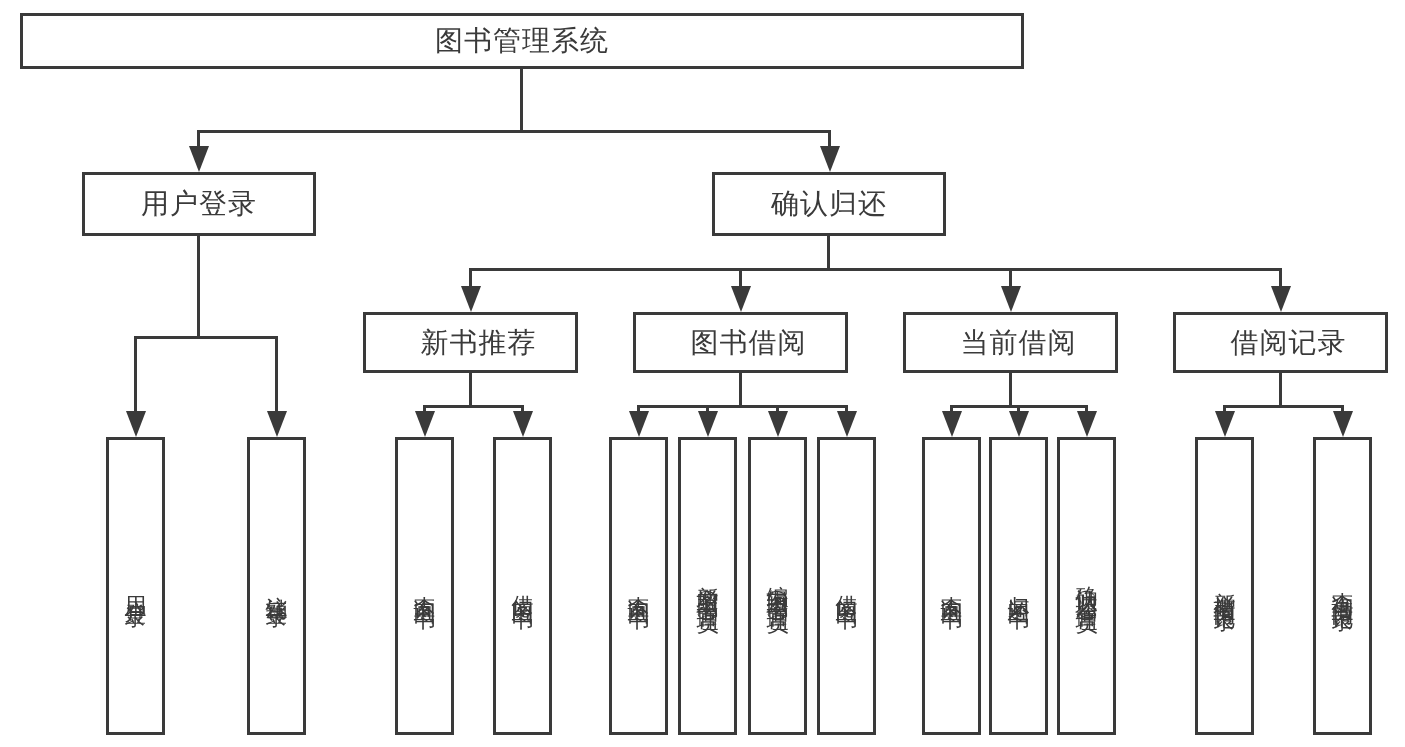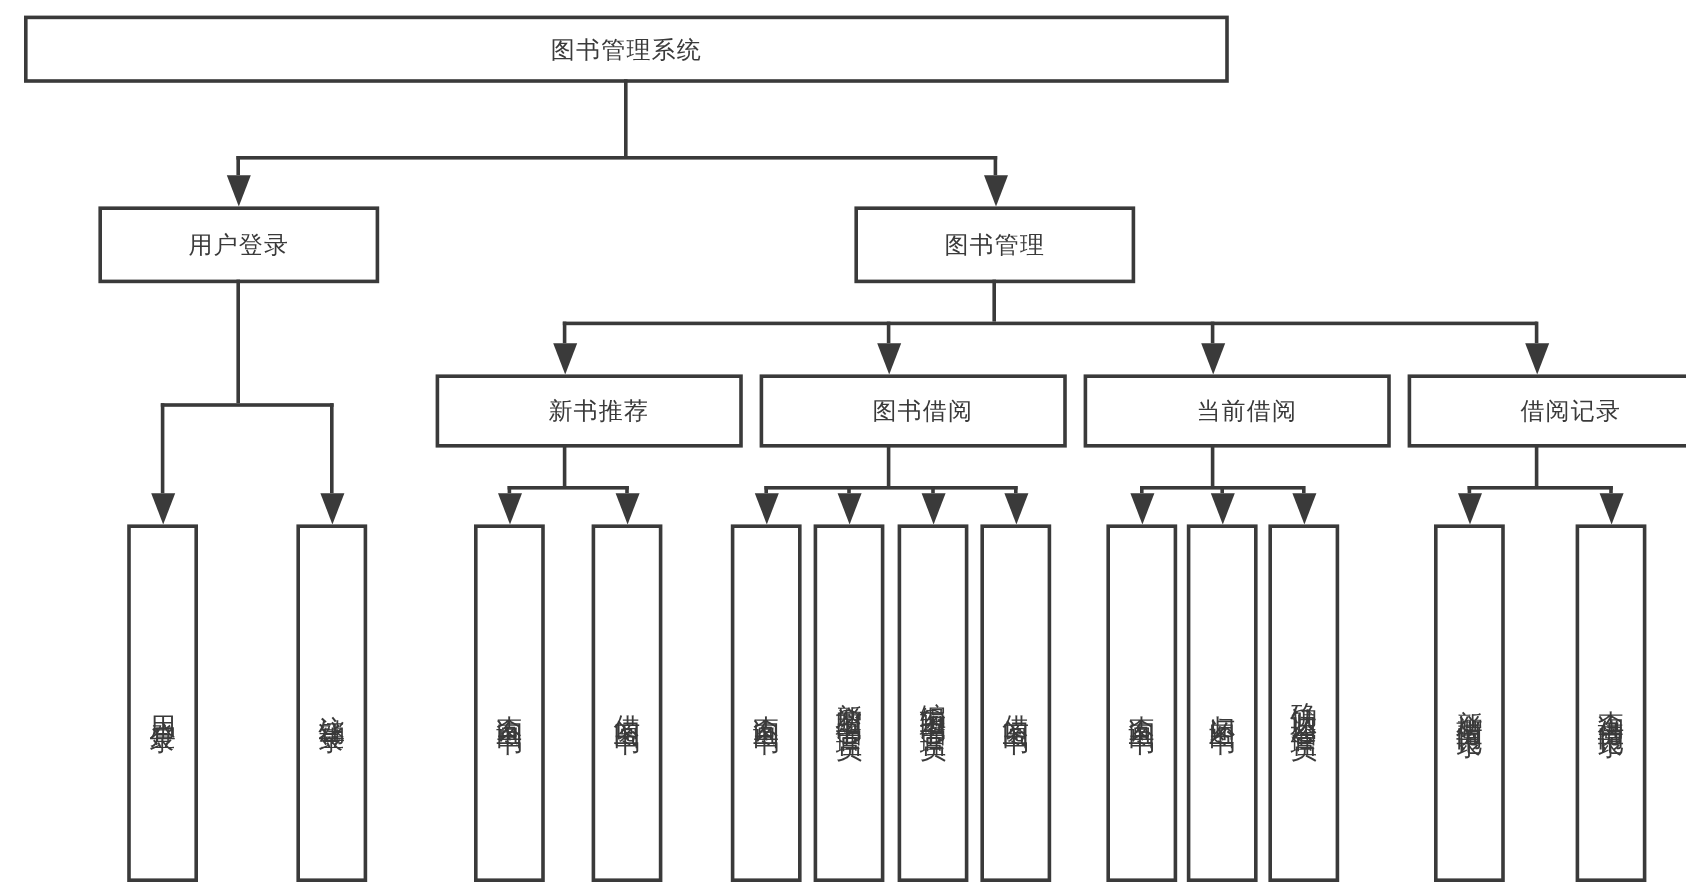--- a/index.html
+++ b/index.html
@@ -23,23 +23,23 @@
     position: absolute;
     box-sizing: border-box;
     border: 3px solid var(--line);
     background: var(--box-bg);
     display: flex;
     align-items: center;
     justify-content: center;
   }
   .root  { left: 20px;  top: 13px;  width: 1004px; height: 56px; }
   .l2    { top: 172px; width: 234px; height: 64px; }
-  .l3    { top: 312px; width: 256px; height: 61px; padding-left: 16px; }
+  .l3    { top: 312px; width: 215px; height: 61px; padding-left: 16px; }
   .leaf  { top: 437px; width: 59px;  height: 298px; }
-  .htext { font-size: 20px; letter-spacing: 1px; white-space: nowrap; }
+  .htext { font-size: 28px; letter-spacing: 1px; white-space: nowrap; }
   .vtext {
     writing-mode: vertical-rl;
     text-orientation: mixed;
     font-size: 22px;
     line-height: 1;
     letter-spacing: 4px;
   }
   .line { position: absolute; background: var(--line); }
   .arrow { position: absolute; width: 3px; background: var(--line); }
   .arrow::after {
@@ -75,21 +75,21 @@
 
   <div class="line" style="left:520px; top:66px;  width:3px;   height:64px;"></div>
   <div class="line" style="left:197px; top:130px; width:634px; height:3px;"></div>
   <div class="arrow" style="left:197px; top:130px; height:16px;"></div>
   <div class="arrow" style="left:828px; top:130px; height:16px;"></div>
 
   <div class="box l2" style="left:82px;">
     <span class="htext">用户登录</span>
   </div>
   <div class="box l2" style="left:712px;">
-    <span class="htext">图书管理</span>
+    <span class="htext">确认归还</span>
   </div>
 
   <div class="line" style="left:827px;  top:233px; width:3px;   height:35px;"></div>
   <div class="line" style="left:469px;  top:268px; width:812px; height:3px;"></div>
   <div class="arrow" style="left:469px;  top:268px; height:18px;"></div>
   <div class="arrow" style="left:739px;  top:268px; height:18px;"></div>
   <div class="arrow" style="left:1009px; top:268px; height:18px;"></div>
   <div class="arrow" style="left:1279px; top:268px; height:18px;"></div>
 
   <div class="box l3" style="left:363px;">

